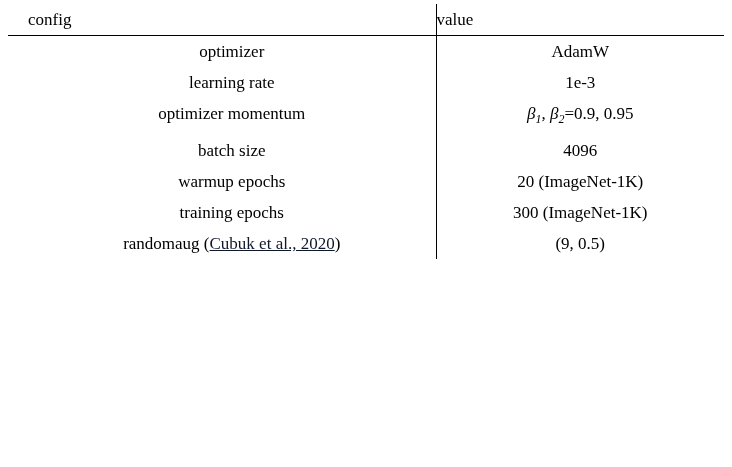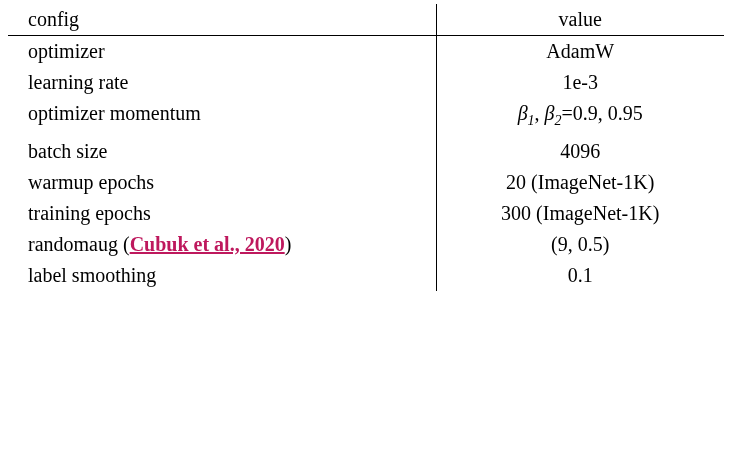--- a/index.html
+++ b/index.html
@@ -23,58 +23,58 @@
     border-collapse: collapse;
     width: 716px;
     margin-left: 8px;
     table-layout: fixed;
   }
   table.config-table col.col-config { width: 428px; }
   table.config-table col.col-value  { width: 288px; }
 
   table.config-table th,
   table.config-table td {
-    font-size: 20px;
+    font-size: 17px;
     line-height: 31px;
     padding: 0;
     vertical-align: baseline;
   }
   .hdr-row th {
     font-weight: normal;
     padding-bottom: 5px;
     padding-top: 1px;
   }
   .hdr-config {
     text-align: left;
     padding-left: 20px !important;
   }
   .hdr-value {
-    text-align: center;
+    text-align: left;
   }
   
   .col-sep {
     border-right: 1.6px solid #000000;
   }
   .rule-mid td, .rule-mid th {
     border-top: 1.4px solid #000000;
   }
   .body-row td {
     padding-top: 1px;
     padding-bottom: 1px;
+    text-align: center;
   }
   .cell-config {
     text-align: left;
     padding-left: 20px !important;
   }
   .cell-value {
     text-align: center;
   }
   .cite {
-    color: #be185d;
-    font-weight: bold;
+    color: #0f172a;
   }
   .math-i {
     font-family: "Liberation Serif", serif;
     font-style: italic;
   }
   .sub {
     font-size: 0.7em;
     vertical-align: sub;
     font-style: italic;
   }
@@ -119,19 +119,15 @@
         <td class="cell-value">20 (ImageNet-1K)</td>
       </tr>
       <tr class="body-row">
         <td class="cell-config col-sep">training epochs</td>
         <td class="cell-value">300 (ImageNet-1K)</td>
       </tr>
       <tr class="body-row">
         <td class="cell-config col-sep"><span>randomaug (</span><a class="cite" href="#">Cubuk et al., 2020</a><span>)</span></td>
         <td class="cell-value">(9, 0.5)</td>
       </tr>
-      <tr class="body-row">
-        <td class="cell-config col-sep">label smoothing</td>
-        <td class="cell-value">0.1</td>
-      </tr>
     </tbody>
   </table>
 </div>
 
 </body></html>

